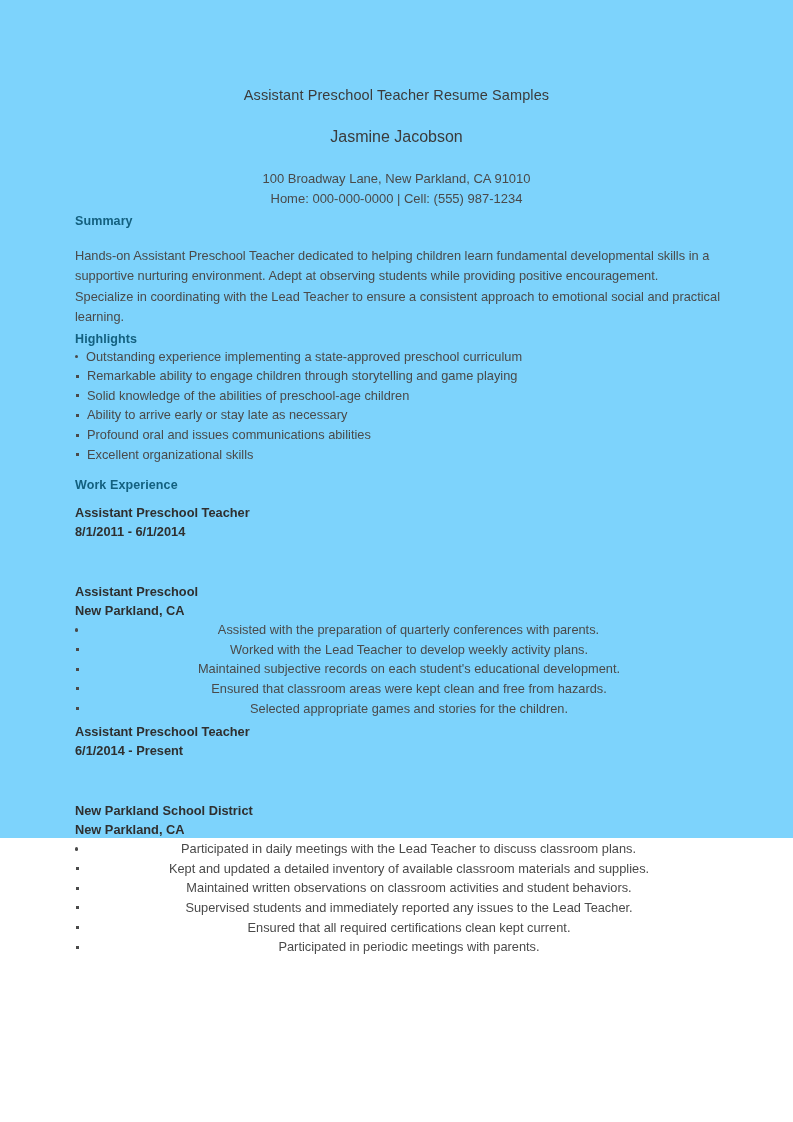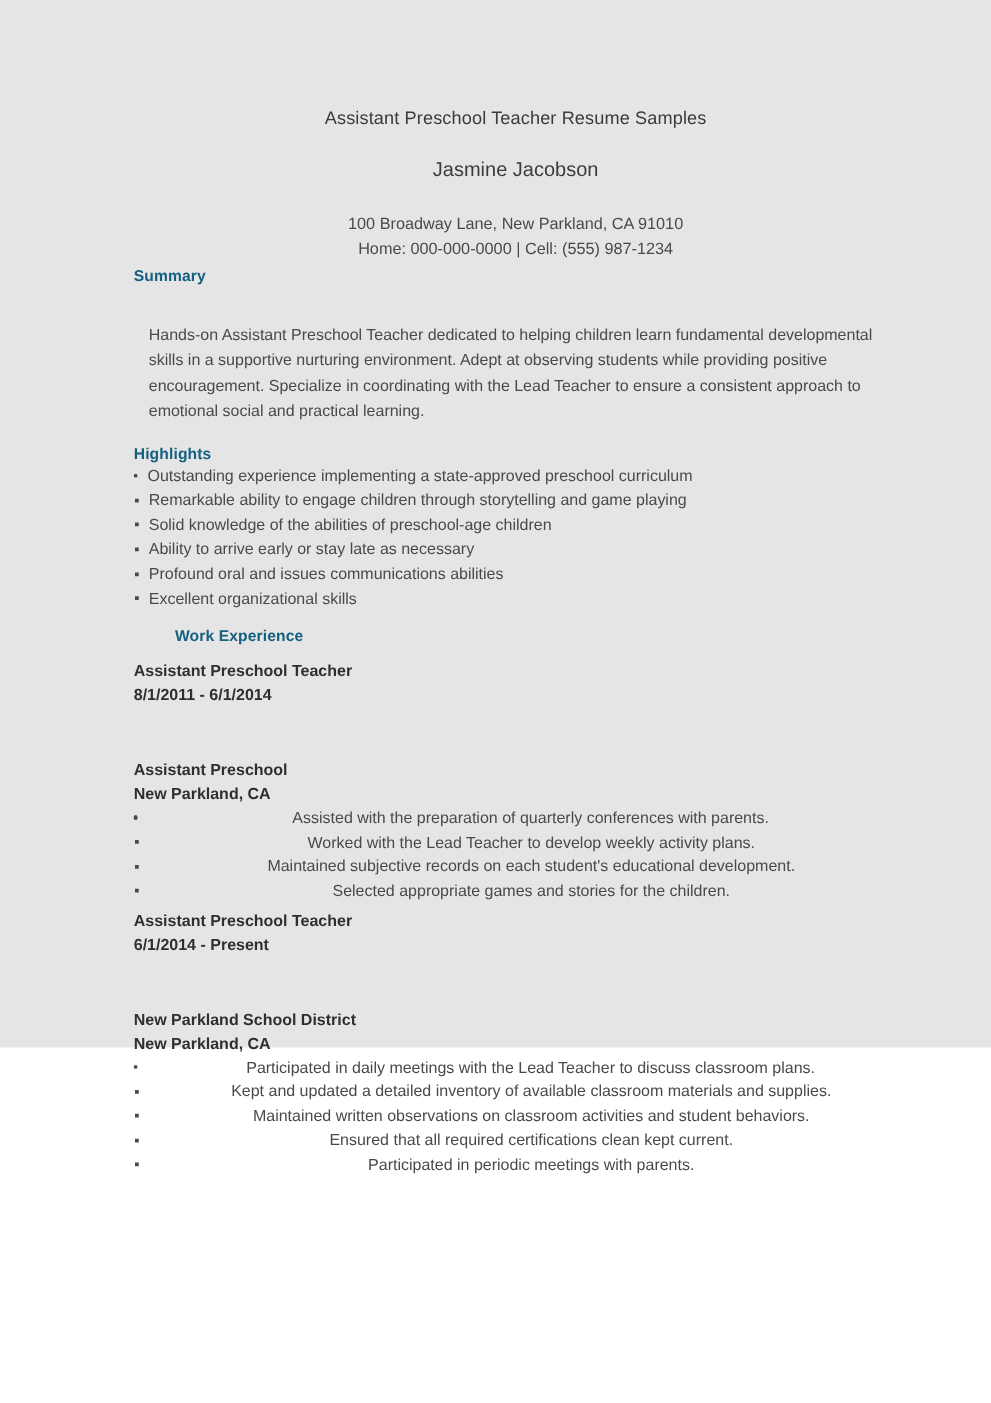--- a/index.html
+++ b/index.html
@@ -16,23 +16,22 @@
     color: #3a3a3a;
     -webkit-font-smoothing: antialiased;
   }
 
   .page {
     position: absolute;
     left: 0;
     top: 0;
     width: 793px;
     height: 838px;
-    background: #e5e5e5;
+    background: #7dd3fc;
     box-sizing: border-box;
-    padding-left: 32px;
   }
 
   
   .header {
     padding-top: 85px;
     text-align: center;
   }
   .doc-title {
     font-size: 14.5px;
     font-weight: 400;
@@ -75,21 +74,21 @@
     line-height: 16px;
     margin: 0;
     letter-spacing: 0.1px;
   }
 
   .summary-para {
     font-size: 12.8px;
     font-weight: 400;
     color: #4a4a4a;
     line-height: 20.4px;
-    margin: 12px;
+    margin: 0;
     padding-top: 17px;
     padding-bottom: 3px;
     max-width: 645px;
   }
 
   
   ul.bullets {
     list-style: none;
     margin: 0;
     padding: 0;
@@ -124,21 +123,20 @@
     border-radius: 50%;
   }
 
   .highlights-list {
     padding-top: 16px;
   }
 
   
   .work-heading {
     padding-top: 13px;
-    margin-left: 33px;
   }
   .job {
     padding-top: 0;
   }
   .job-title {
     font-size: 12.8px;
     font-weight: bold;
     color: #2f2f2f;
     line-height: 19px;
     margin: 0;
@@ -207,32 +205,34 @@
 
     <div class="job job-one">
       <div class="job-title">Assistant Preschool Teacher</div>
       <div class="job-dates">8/1/2011 - 6/1/2014</div>
       <div class="job-company">Assistant Preschool</div>
       <div class="job-location">New Parkland, CA</div>
       <ul class="bullets job-bullets">
         <li>Assisted with the preparation of quarterly conferences with parents.</li>
         <li>Worked with the Lead Teacher to develop weekly activity plans.</li>
         <li>Maintained subjective records on each student's educational development.</li>
+        <li>Ensured that classroom areas were kept clean and free from hazards.</li>
         <li>Selected appropriate games and stories for the children.</li>
       </ul>
     </div>
 
     <div class="job job-two">
       <div class="job-title">Assistant Preschool Teacher</div>
       <div class="job-dates">6/1/2014 - Present</div>
       <div class="job-company">New Parkland School District</div>
       <div class="job-location">New Parkland, CA</div>
       <ul class="bullets job-bullets">
         <li>Participated in daily meetings with the Lead Teacher to discuss classroom plans.</li>
         <li>Kept and updated a detailed inventory of available classroom materials and supplies.</li>
         <li>Maintained written observations on classroom activities and student behaviors.</li>
+        <li>Supervised students and immediately reported any issues to the Lead Teacher.</li>
         <li>Ensured that all required certifications clean kept current.</li>
         <li>Participated in periodic meetings with parents.</li>
       </ul>
     </div>
 
   </div>
 </div>
 
 </body></html>

